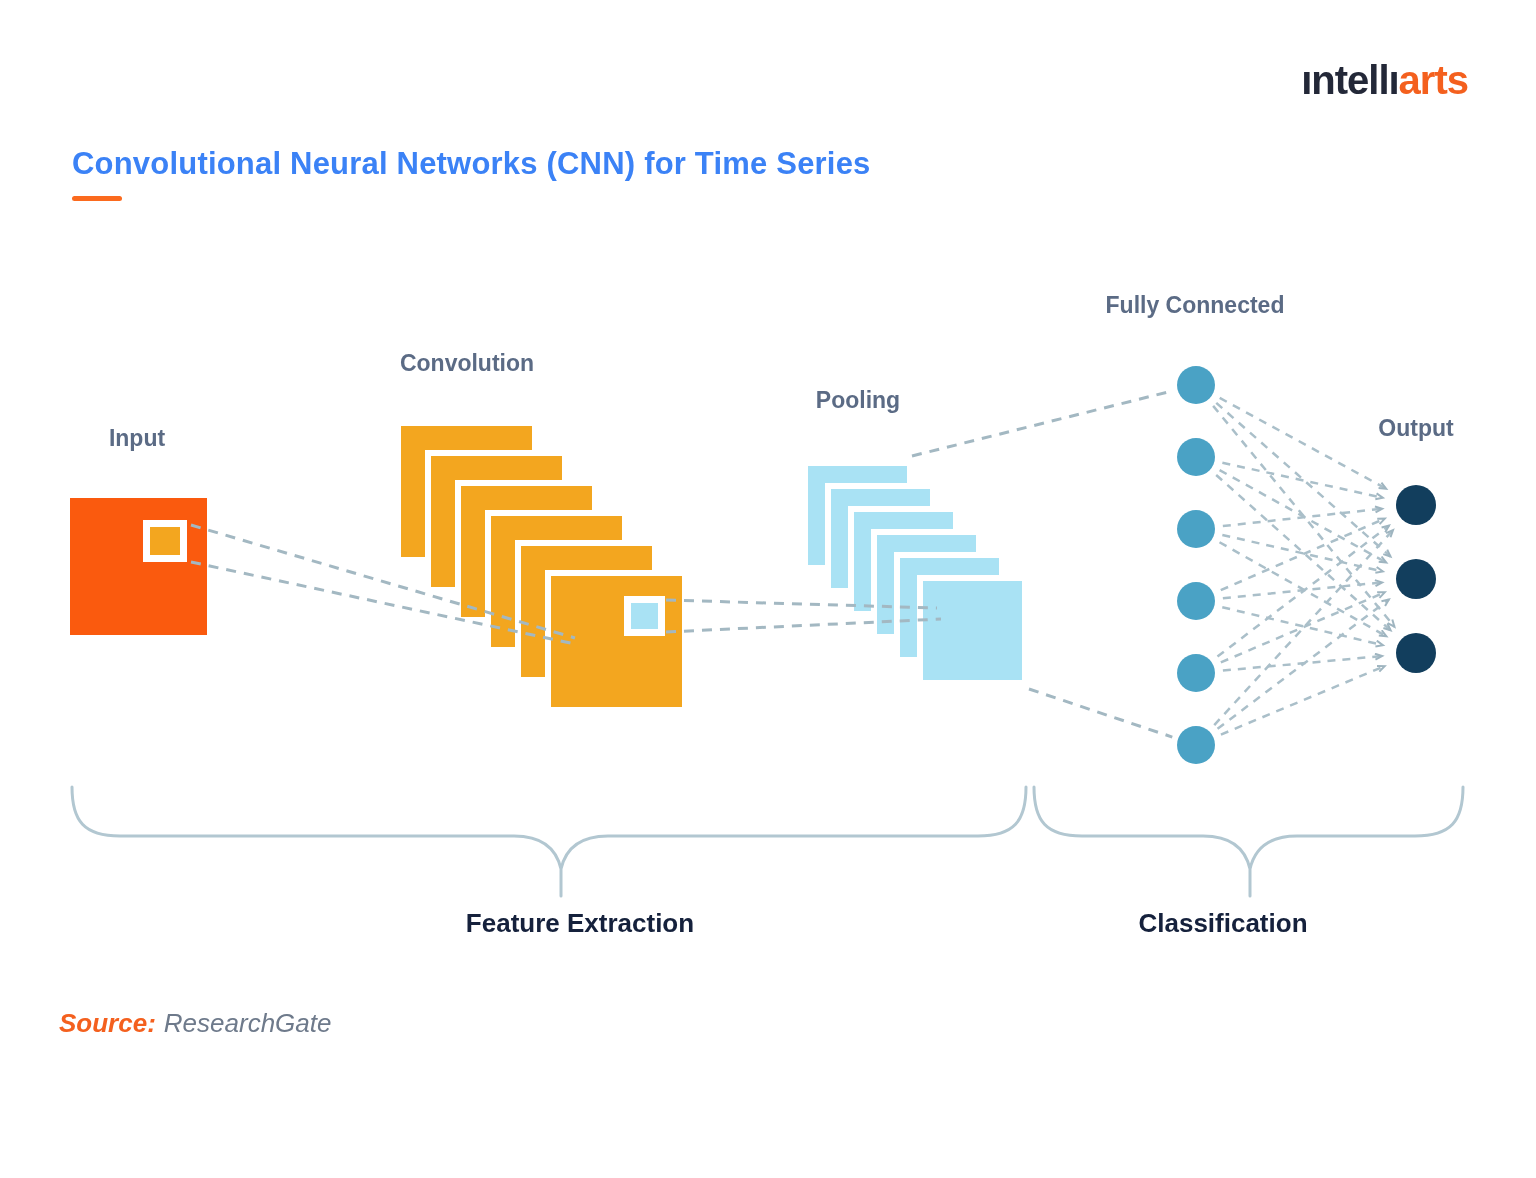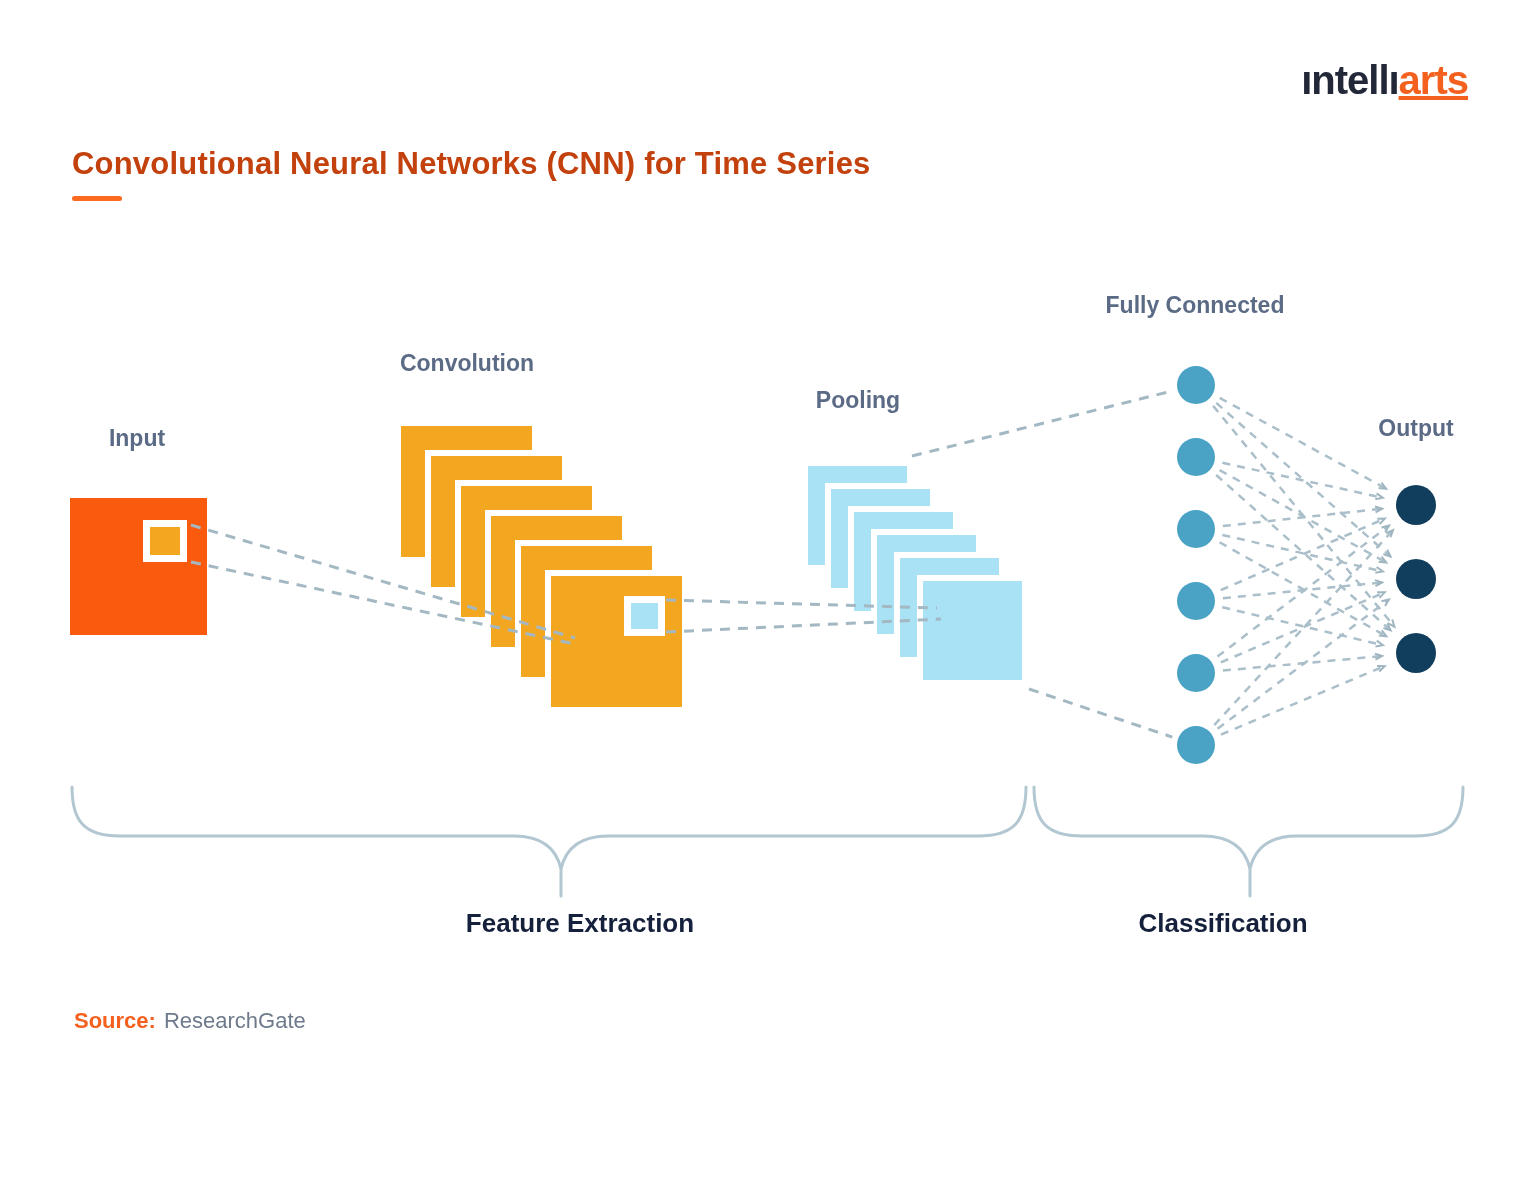--- a/index.html
+++ b/index.html
@@ -7,31 +7,31 @@
     width:1536px;height:1178px;position:relative;overflow:hidden;
     background:#ffffff;
     font-family:"Liberation Sans","DejaVu Sans",sans-serif;
   }
   .logo{
     position:absolute;top:60px;right:68px;
     font-size:40px;font-weight:700;letter-spacing:-1px;line-height:1;
     user-select:none;
   }
   .logo .logo-navy{color:#232838;margin-left:11px;}
-  .logo .logo-orange{color:#f4601e;text-decoration:underline;}
+  .logo .logo-orange{color:#f4601e;}
   .page-title{
     position:absolute;left:72px;top:146px;
-    font-size:31px;font-weight:600;color:#c2410c;letter-spacing:0.2px;
+    font-size:31px;font-weight:600;color:#3b82f6;letter-spacing:0.2px;
   }
   .title-underline{
     position:absolute;left:72px;top:196px;width:50px;height:5px;
     background:#fb6a1e;border-radius:3px;
   }
   .source-line{
-    position:absolute;left:74px;top:1008px;font-size:22px;color:#6e7a8b;
+    position:absolute;left:59px;top:1008px;font-size:26px;color:#6e7a8b;font-style:italic;
   }
   .source-line .source-label{color:#f4601e;font-weight:700;margin-right:8px;}
   svg{position:absolute;left:0;top:0;}
   .layer-label{
     font-family:"Liberation Sans","DejaVu Sans",sans-serif;
     font-size:23px;font-weight:700;fill:#5b6b85;
   }
   .group-label{
     font-family:"Liberation Sans","DejaVu Sans",sans-serif;
     font-size:26px;font-weight:700;fill:#15213c;

